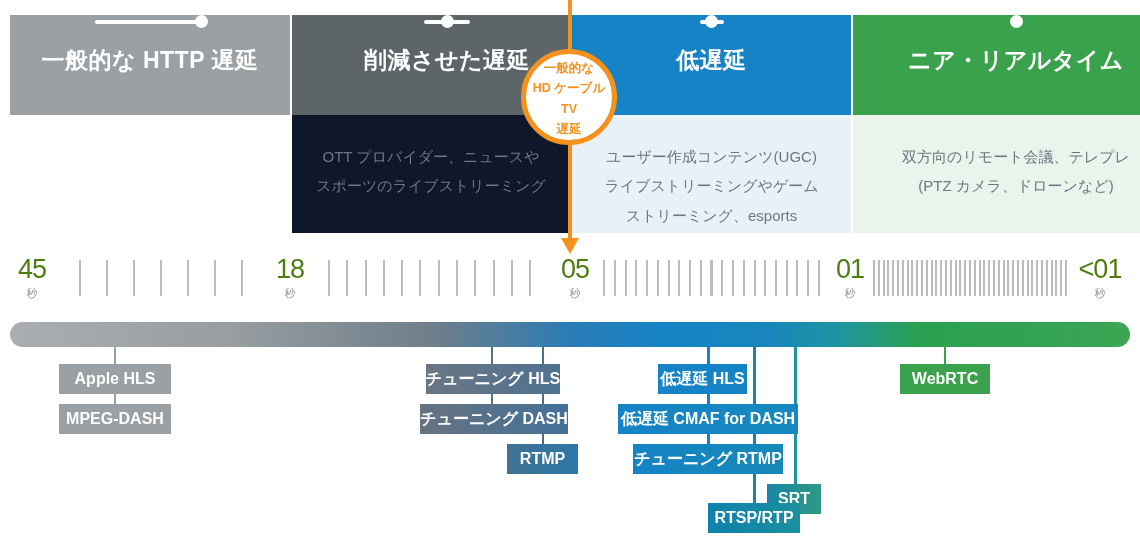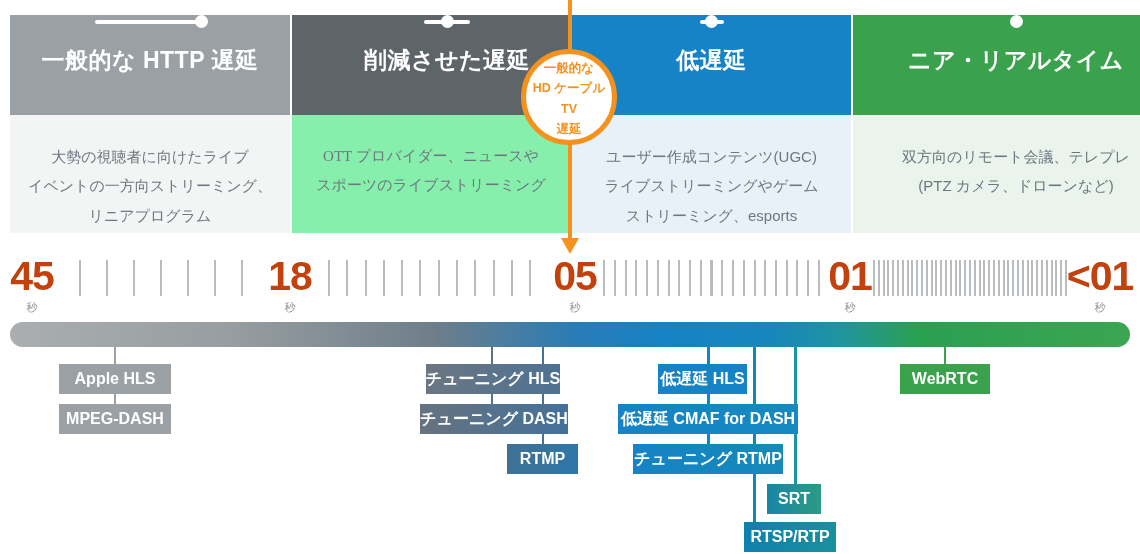--- a/index.html
+++ b/index.html
@@ -6,38 +6,38 @@
   #stage{
     position:relative;width:1140px;height:554px;background:#fff;overflow:hidden;
     font-family:"Liberation Sans","DejaVu Sans",sans-serif;
   }
   
   .col{position:absolute;top:0;height:218px;z-index:1;}
   .col-head{position:relative;height:100px;text-align:center;}
   .col-body{height:118px;box-sizing:border-box;padding-top:27px;text-align:center;
             font-size:15px;line-height:1.95;color:#6e7780;}
   .col1 .col-head{background:#9aa0a3;} .col1 .col-body{background:#f3f4f4;}
-  .col2 .col-head{background:#5e6569;padding-left:32px;} .col2 .col-body{background:#86efac;font-family:Liberation Serif, serif;}
+  .col2 .col-head{background:#5e6569;padding-left:32px;} .col2 .col-body{background:#0f172a;}
   .col3 .col-head{background:#1583c5;} .col3 .col-body{background:#e9f1f8;}
   .col4 .col-head{background:#3aa24c;} .col4 .col-body{background:#eaf3ec;}
   .col-title{padding-top:17px;color:#fff;font-size:23px;font-weight:700;letter-spacing:.5px;}
   .slider{position:relative;height:13px;margin:15px auto 0;}
   .slider .track{position:absolute;top:4.5px;left:0;right:0;height:4px;border-radius:2px;background:#fff;}
   .slider .knob{position:absolute;top:0;width:13px;height:13px;border-radius:50%;background:#fff;}
   
   .vline{position:absolute;left:568px;top:0;width:4px;height:240px;background:#f5921e;z-index:3;}
   .arrowhead{position:absolute;left:561px;top:238px;width:0;height:0;z-index:3;
              border-left:9px solid transparent;border-right:9px solid transparent;border-top:16px solid #f5921e;}
   .badge{position:absolute;left:521px;top:49px;width:86px;height:86px;border-radius:50%;
          background:#fff;border:5px solid #f5921e;z-index:4;display:flex;flex-direction:column;
          align-items:center;justify-content:flex-end;text-align:center;
          color:#f5921e;font-size:12.5px;font-weight:700;line-height:1.65;}
   
   .marker{position:absolute;top:256px;transform:translateX(-50%);text-align:center;z-index:1;}
-  .marker .num{color:#c2410c;font-size:41px;font-weight:700;line-height:1;letter-spacing:-1px;}
+  .marker .num{color:#4d7c0f;font-size:27px;font-weight:400;line-height:1;letter-spacing:-1px;}
   .marker .unit{margin-top:5px;color:#8a9094;font-size:11px;line-height:1;}
   .ticks{position:absolute;top:260px;height:36px;z-index:0;}
   .ticks-a{left:79px;width:166px;background:repeating-linear-gradient(90deg,#b9bdbf 0 2px,transparent 2px 27px);}
   .ticks-b{left:328px;width:205px;background:repeating-linear-gradient(90deg,#b9bdbf 0 2px,transparent 2px 18.3px);}
   .ticks-c{left:603px;width:218px;background:repeating-linear-gradient(90deg,#b9bdbf 0 2px,transparent 2px 10.75px);}
   .ticks-d{left:873px;width:195px;background:repeating-linear-gradient(90deg,#b9bdbf 0 2px,transparent 2px 4.8px);}
   .bar{position:absolute;left:10px;top:322px;width:1120px;height:25px;border-radius:13px;z-index:1;
        background:linear-gradient(90deg,#aaaeb0 0%,#979da0 20%,#6e7e8a 38%,#2b7cb4 50%,#1583c5 58%,#1886bc 68%,#1d95a0 74%,#2aa051 81%,#3ba553 100%);}
   
   .conn{position:absolute;z-index:1;}
@@ -49,25 +49,20 @@
 
 <div id="stage">
 
   <div class="col col1" style="left:10px;width:280px;">
     <div class="col-head">
       <div class="slider" style="width:110px;">
         <span class="track"></span>
           <span class="knob" style="right:-3px;"></span>
       </div>
       <div class="col-title">一般的な HTTP 遅延</div>
-    </div>
-    <div class="col-body">
-      <div>大勢の視聴者に向けたライブ</div>
-      <div>イベントの一方向ストリーミング、</div>
-      <div>リニアプログラム</div>
     </div>
   </div>
 
   <div class="col col2" style="left:292px;width:278px;">
     <div class="col-head">
       <div class="slider" style="width:46px;">
         <span class="track"></span>
           <span class="knob" style="left:16.5px;"></span>
       </div>
       <div class="col-title">削減させた遅延</div>
@@ -154,17 +149,17 @@
   <div class="pbox" style="left:59px;top:404px;width:112px;background:#9aa0a3;">MPEG-DASH</div>
 
   <div class="pbox" style="left:426px;top:364px;width:134px;background:linear-gradient(90deg,#6b7683,#4e7292);">チューニング HLS</div>
   <div class="pbox" style="left:420px;top:404px;width:148px;background:linear-gradient(90deg,#67737f,#44719a);">チューニング DASH</div>
   <div class="pbox" style="left:507px;top:444px;width:71px;background:linear-gradient(90deg,#3f7193,#2e77a8);">RTMP</div>
 
   <div class="pbox" style="left:658px;top:364px;width:89px;background:#1583c5;">低遅延 HLS</div>
   <div class="pbox" style="left:618px;top:404px;width:180px;background:linear-gradient(90deg,#1583c5,#1689c0);">低遅延 CMAF for DASH</div>
   <div class="pbox" style="left:633px;top:444px;width:150px;background:linear-gradient(90deg,#1583c5,#1689b8);">チューニング RTMP</div>
   <div class="pbox" style="left:767px;top:484px;width:54px;background:linear-gradient(90deg,#1886a6,#2d9a82);">SRT</div>
-  <div class="pbox" style="left:708px;top:522px;width:92px;background:linear-gradient(90deg,#0f81ad,#1b909d);margin-left:36px;">RTSP/RTP</div>
+  <div class="pbox" style="left:708px;top:503px;width:92px;background:linear-gradient(90deg,#0f81ad,#1b909d);">RTSP/RTP</div>
 
   <div class="pbox" style="left:900px;top:364px;width:90px;background:#3aa24c;">WebRTC</div>
 
 </div>
 
 </body></html>

